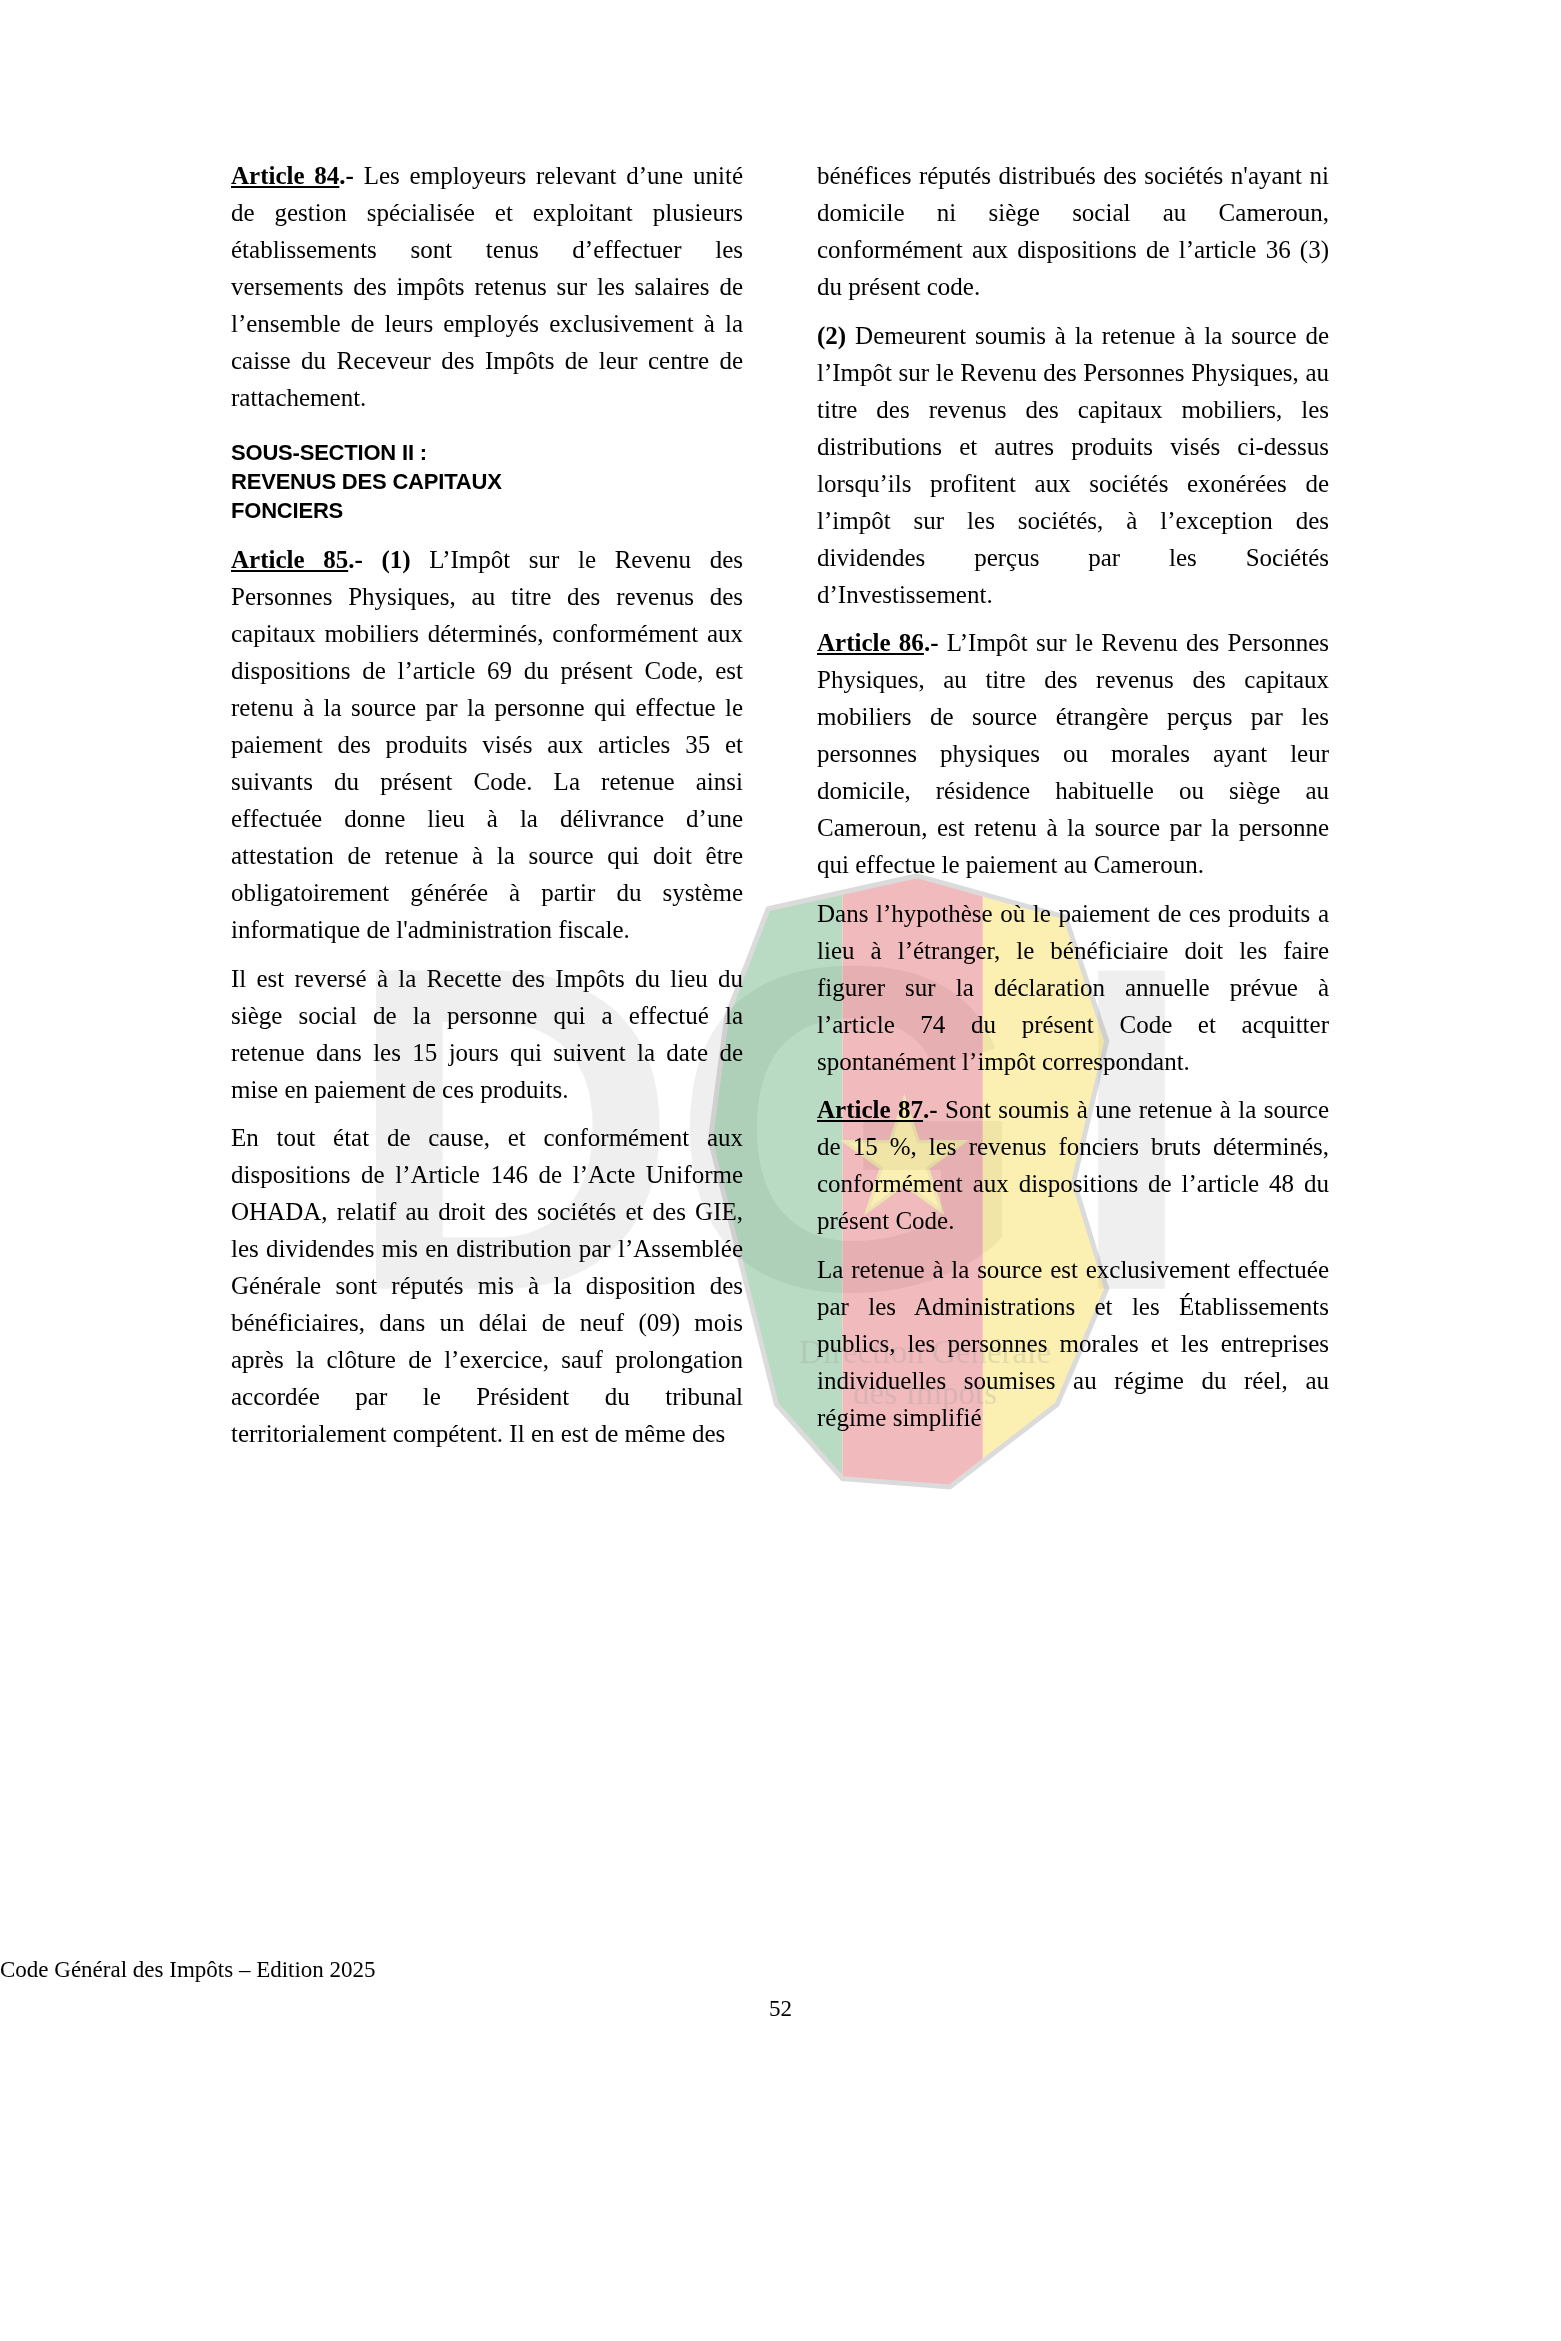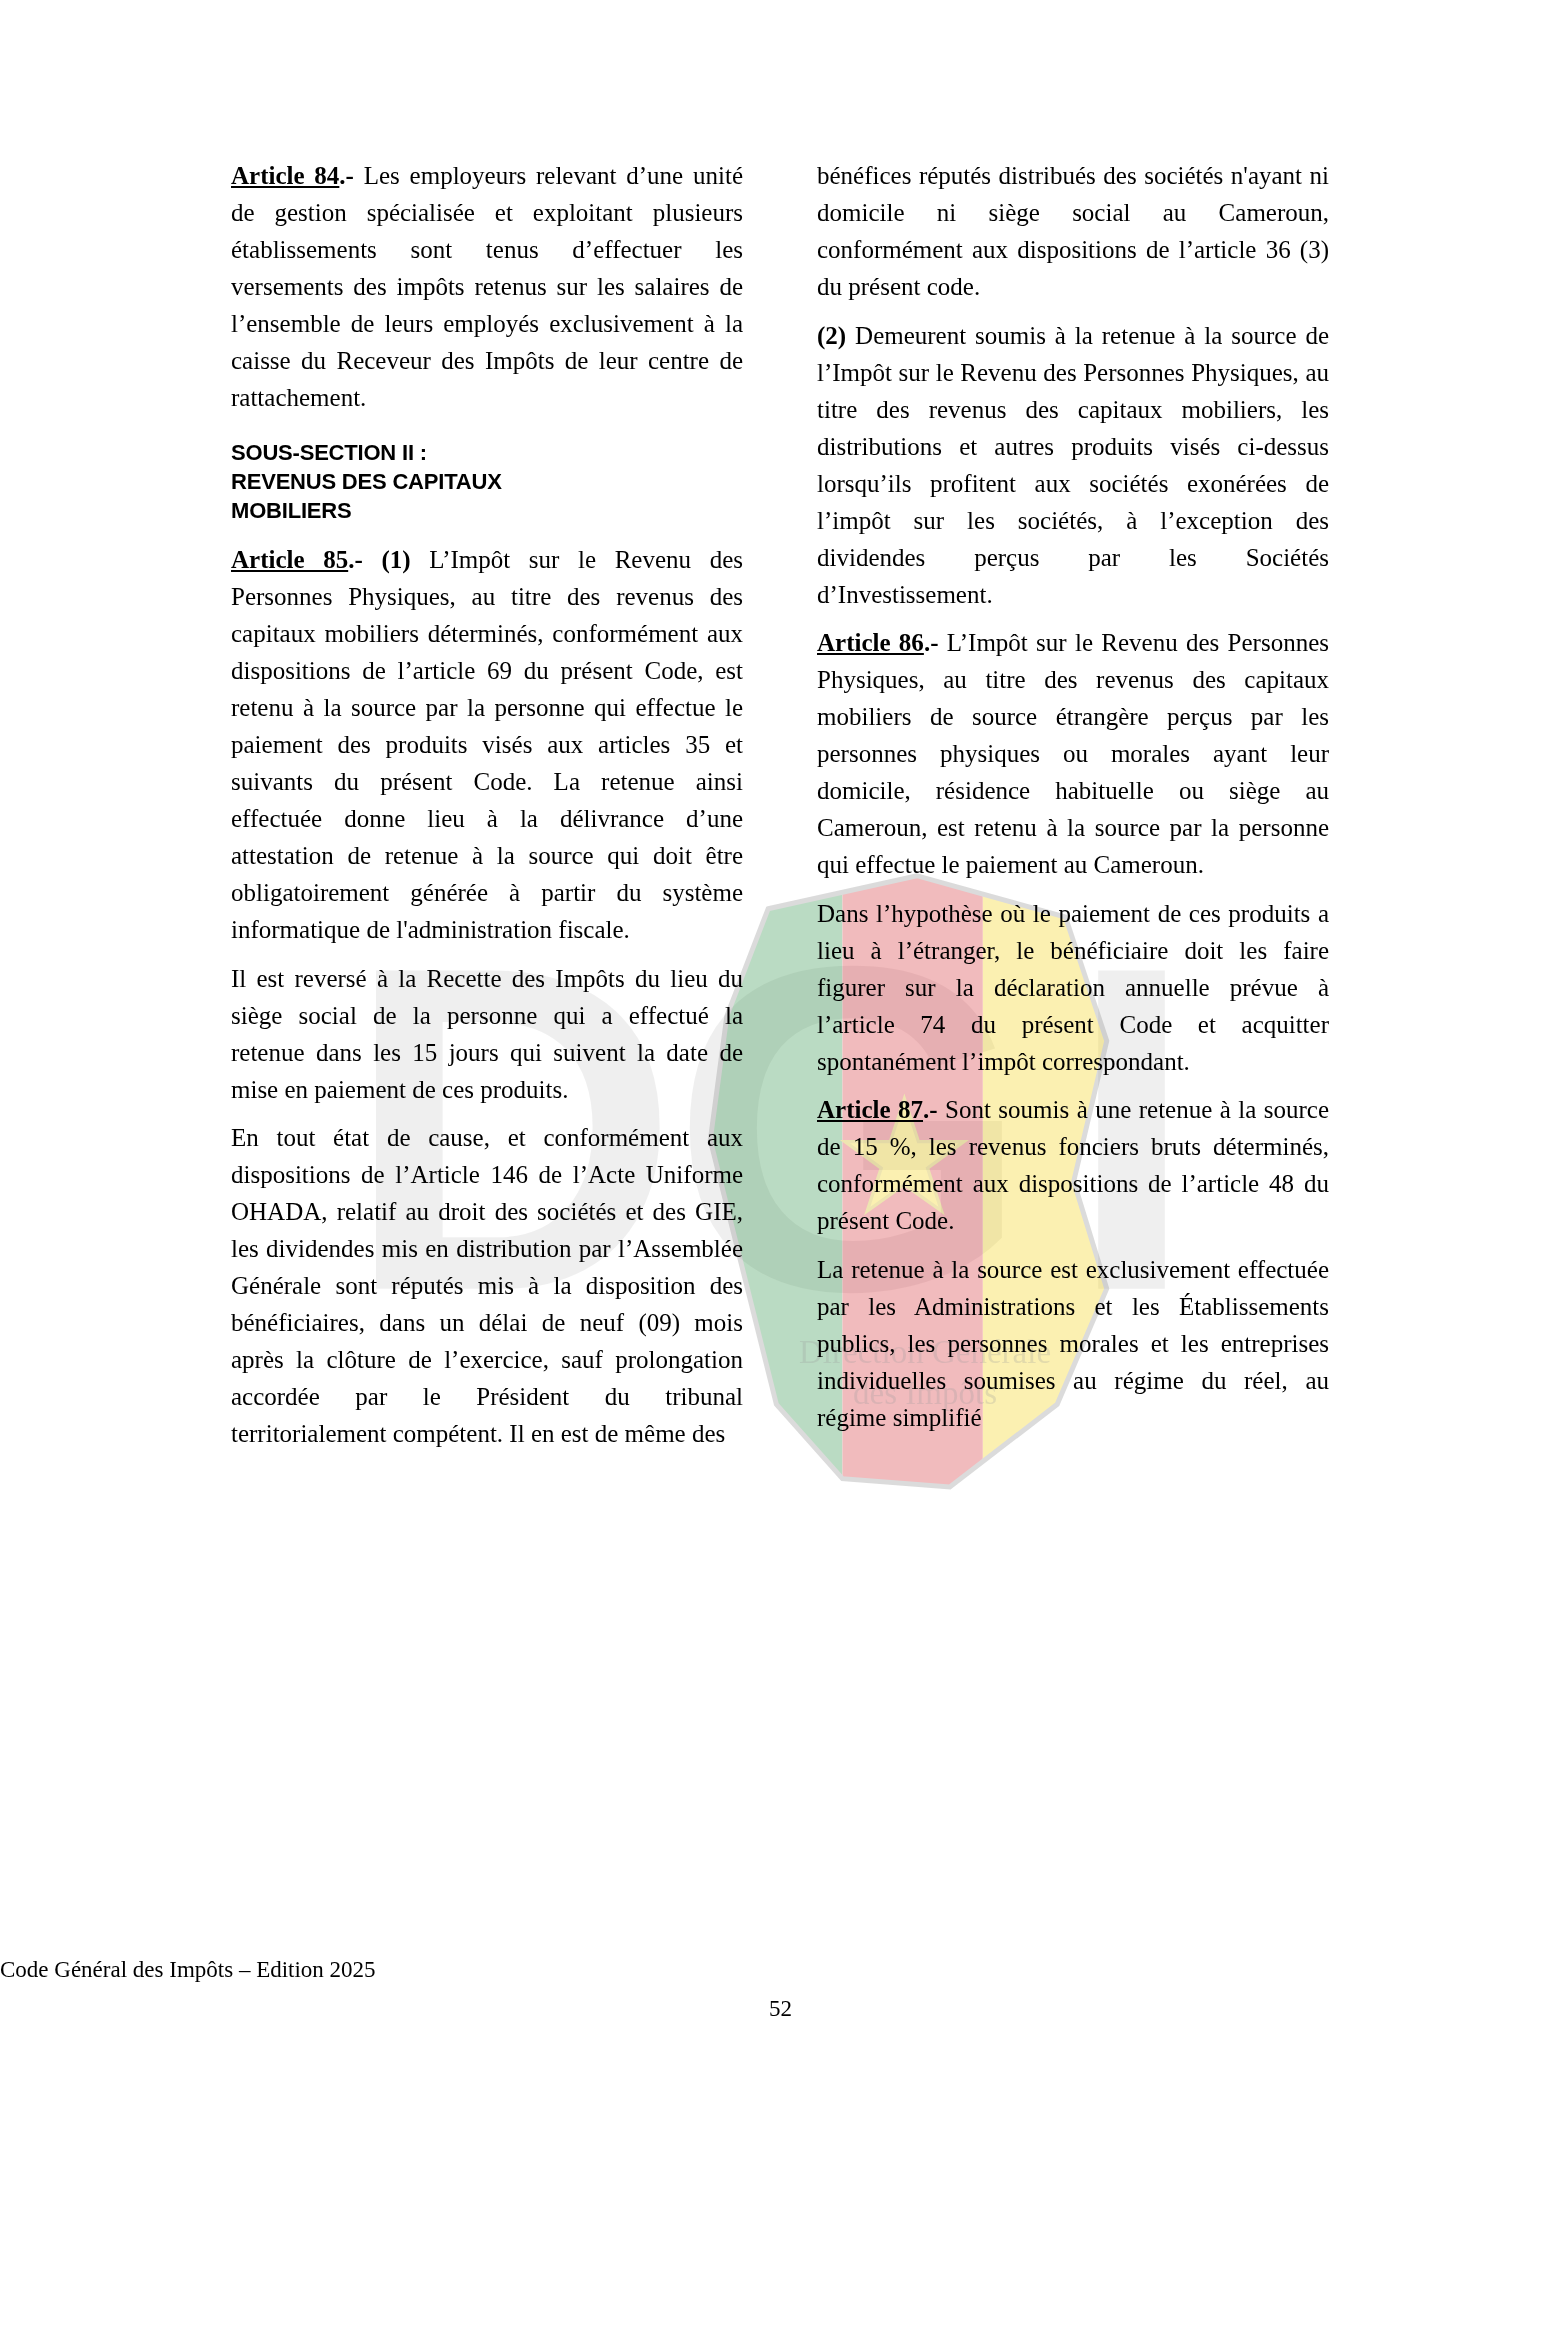--- a/index.html
+++ b/index.html
@@ -143,21 +143,21 @@
 
     <div class="col">
 
       <p class="body">
         <span class="art-title">Article 84</span><span class="bold">.- </span><span>Les employeurs relevant d’une unité de gestion spécialisée et exploitant plusieurs établissements sont tenus d’effectuer les versements des impôts retenus sur les salaires de l’ensemble de leurs employés exclusivement à la caisse du Receveur des Impôts de leur centre de rattachement.</span>
       </p>
 
       <h2 class="subsection">
         <span>SOUS-SECTION II :</span><br>
         <span>REVENUS DES CAPITAUX</span><br>
-        <span>MOBILIERS</span>
+        <span>FONCIERS</span>
       </h2>
 
       <p class="body">
         <span class="art-title">Article 85</span><span class="bold">.- </span><span class="bold">(1)</span><span> L’Impôt sur le Revenu des Personnes Physiques, au titre des revenus des capitaux mobiliers déterminés, conformément aux dispositions de l’article 69 du présent Code, est retenu à la source par la personne qui effectue le paiement des produits visés aux articles 35 et suivants du présent Code. La retenue ainsi effectuée donne lieu à la délivrance d’une attestation de retenue à la source qui doit être obligatoirement générée à partir du système informatique de l'administration fiscale.</span>
       </p>
 
       <p class="body">Il est reversé à la Recette des Impôts du lieu du siège social de la personne qui a effectué la retenue dans les 15 jours qui suivent la date de mise en paiement de ces produits.</p>
 
       <p class="body">En tout état de cause, et conformément aux dispositions de l’Article 146 de l’Acte Uniforme OHADA, relatif au droit des sociétés et des GIE, les dividendes mis en distribution par l’Assemblée Générale sont réputés mis à la disposition des bénéficiaires, dans un délai de neuf (09) mois après la clôture de l’exercice, sauf prolongation accordée par le Président du tribunal territorialement compétent. Il en est de même des</p>
     </div>

